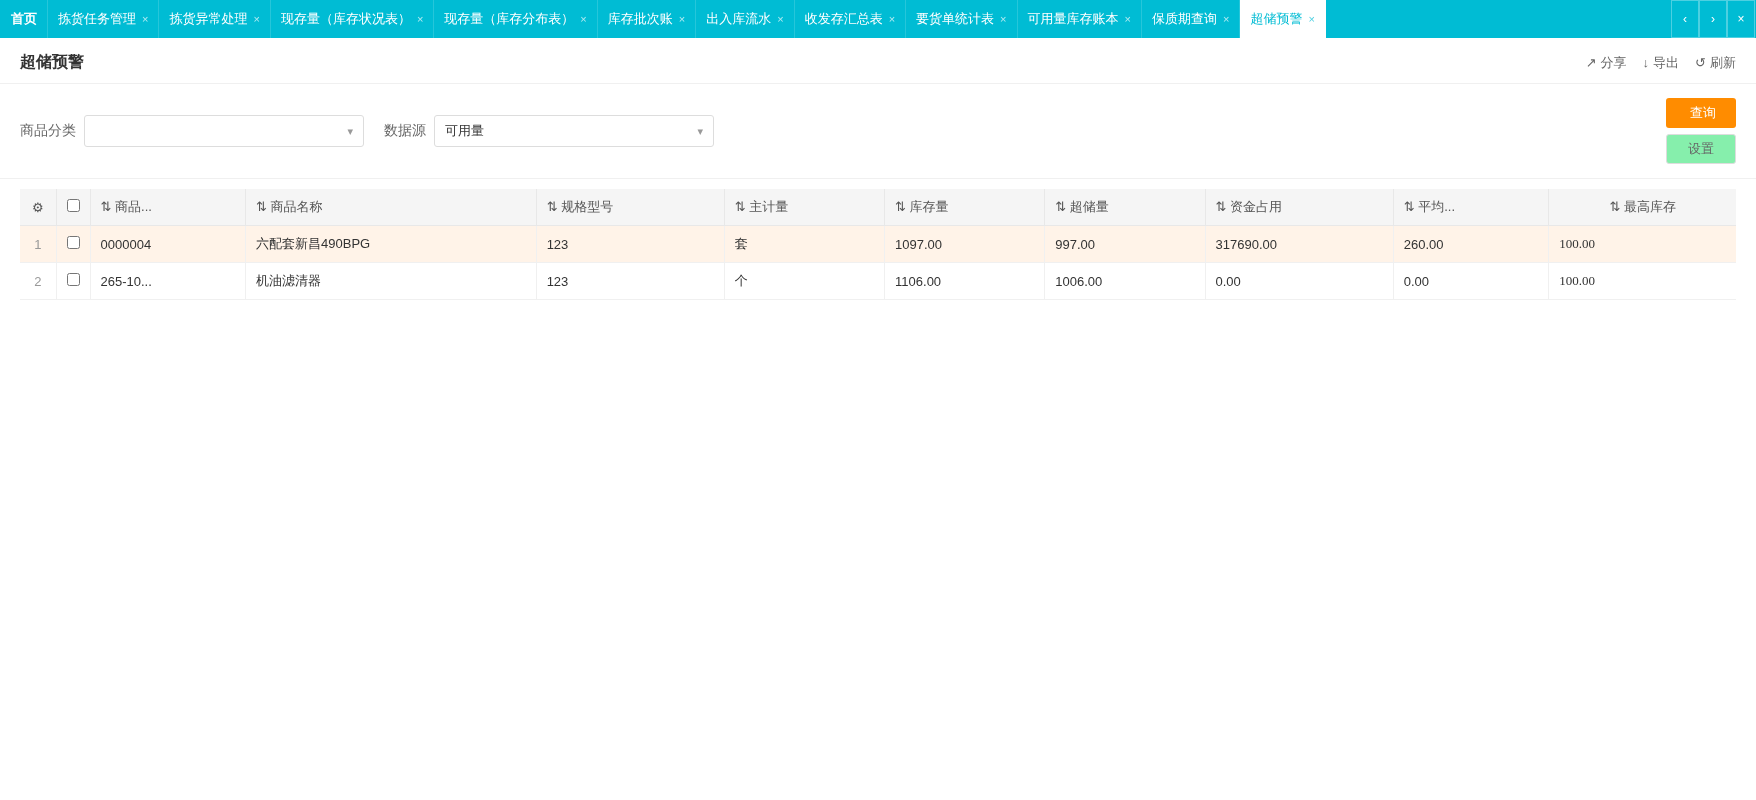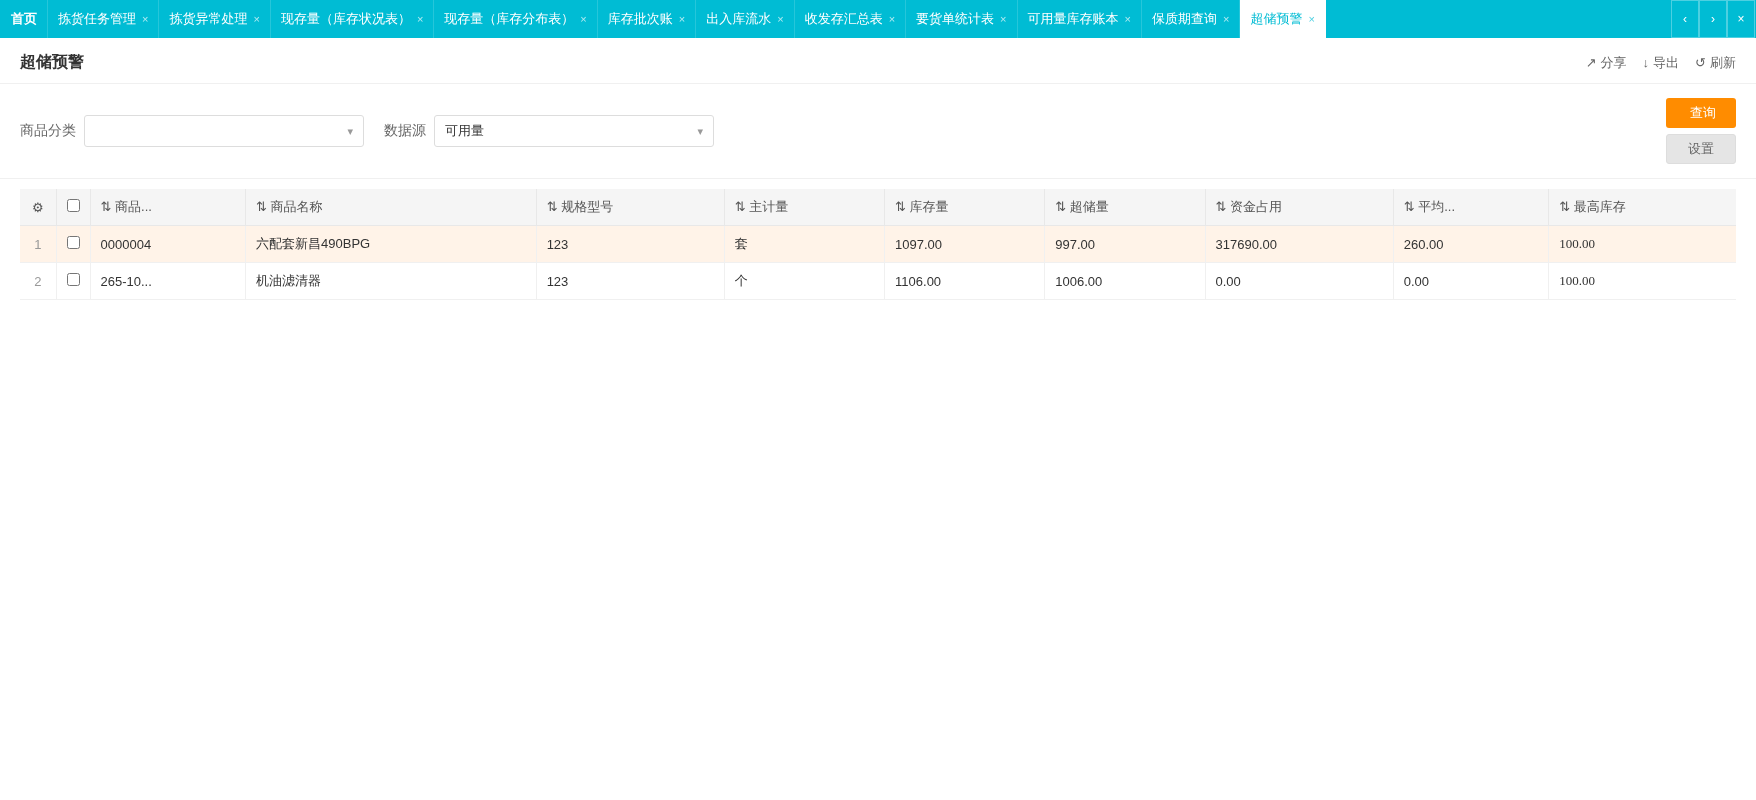--- a/index.html
+++ b/index.html
@@ -128,21 +128,21 @@
       color: #fff;
       border: none;
       border-radius: 3px;
       padding: 6px 20px;
       cursor: pointer;
       font-size: 13px;
       min-width: 70px;
       text-align: right;
     }
     .btn-settings {
-      background: #e5e5e5;
+      background: #86efac;
       color: #666;
       border: 1px solid #ddd;
       border-radius: 3px;
       padding: 5px 20px;
       cursor: pointer;
       font-size: 13px;
       min-width: 70px;
       text-align: center;
     }
 
@@ -161,21 +161,21 @@
       border-bottom: 1px solid #e8e8e8;
     }
     thead th {
       padding: 9px 10px;
       text-align: left;
       color: #555;
       font-weight: normal;
       white-space: nowrap;
       border-right: 1px solid #e8e8e8;
     }
-    thead th:last-child { border-right: none; }
+    thead th:last-child { border-right: none; text-align: center; }
     tbody tr {
       border-bottom: 1px solid #f0f0f0;
     }
     tbody tr.row-highlighted { background: #fff3e8; }
     tbody td {
       padding: 9px 10px;
       color: #333;
       border-right: 1px solid #f0f0f0;
     }
     tbody td:last-child { border-right: none; font-family: Liberation Serif, serif; }

